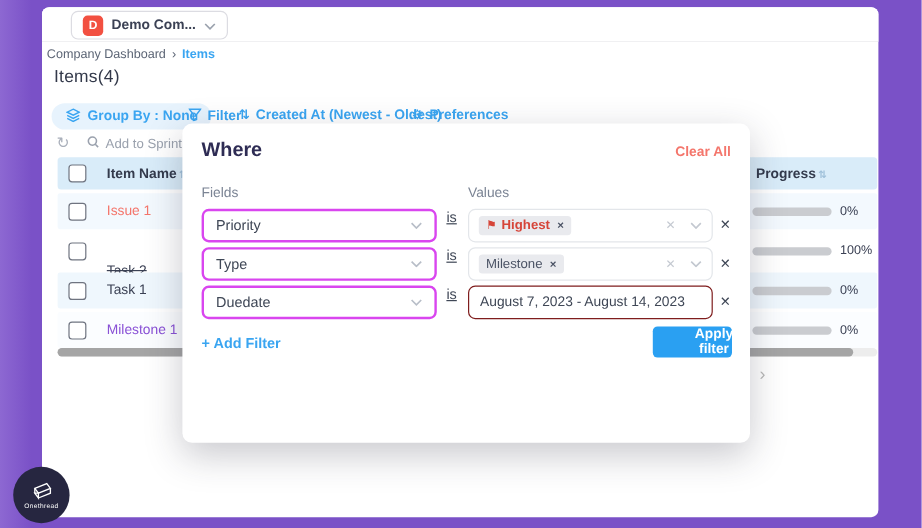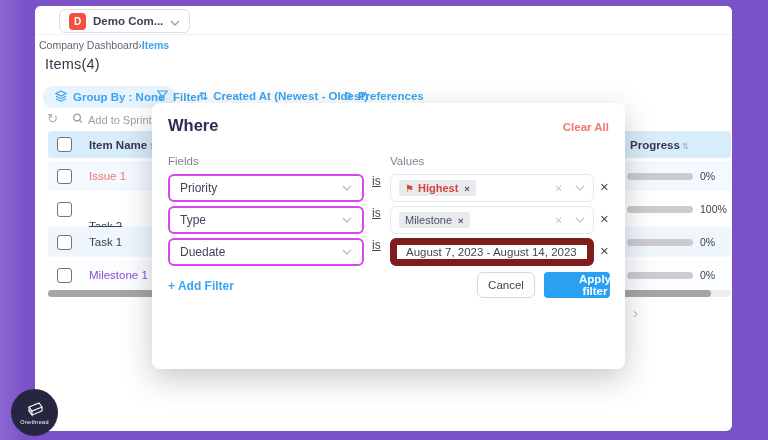--- a/index.html
+++ b/index.html
@@ -8,21 +8,21 @@
   .app{position:absolute;left:35px;top:6px;width:697px;height:425px;background:#fff;border-radius:6px;}
 
   
   .topbar{position:absolute;left:0;top:0;width:100%;height:28px;border-bottom:1px solid #f0f0f2;background:#fff;border-radius:6px 6px 0 0;}
   .workspace{position:absolute;left:24px;top:3px;height:22px;display:flex;align-items:center;gap:7px;padding:0 9px;border:1px solid #dcdce2;border-radius:6px;background:#fff;cursor:pointer;}
   .ws-avatar{width:17px;height:17px;background:#f25041;border-radius:4px;color:#fff;font-size:10px;font-weight:bold;display:flex;align-items:center;justify-content:center;}
   .ws-name{font-size:11.5px;color:#3b4154;font-weight:600;text-align:center;}
   .chev{display:inline-block;}
 
   
-  .breadcrumb{position:absolute;left:4px;top:33px;font-size:10.5px;color:#5c6575;display:flex;align-items:center;}
+  .breadcrumb{position:absolute;left:4px;top:33px;font-size:10.5px;color:#5c6575;display:flex;gap:5px;align-items:center;}
   .crumb-cur{color:#3aa5f1;font-weight:600;}
   .page-title{position:absolute;left:10px;top:50px;font-size:14.5px;color:#33394a;font-weight:500;letter-spacing:.2px;}
 
   
   .groupby{position:absolute;left:8px;top:80px;height:22px;display:flex;align-items:center;gap:6px;padding:0 12px;background:#e7f3fd;border-radius:12px;color:#3aa5f1;font-size:11.5px;font-weight:600;cursor:pointer;}
   .tbtn{position:absolute;top:84px;display:flex;align-items:center;gap:5px;color:#3aa5f1;font-size:11.5px;font-weight:600;cursor:pointer;}
   .tb-filter{left:122px;} .tb-sort{left:164px;} .tb-pref{left:308px;}
   .glyph-ic{font-size:11px;line-height:1;}
   .refresh{position:absolute;left:12px;top:105px;color:#aab0bb;font-size:13px;cursor:pointer;}
   .addsprint{position:absolute;left:37px;top:107px;display:flex;align-items:center;gap:5px;color:#9aa1ad;font-size:11px;cursor:pointer;}
@@ -56,21 +56,21 @@
   .frow0{top:71px;} .frow1{top:103px;} .frow2{top:135px;}
   .fsel{position:absolute;left:0;width:196px;height:28px;border:2px solid #d946ef;border-radius:6px;display:flex;align-items:center;justify-content:space-between;padding:0 10px;box-sizing:border-box;font-size:12px;color:#3f4756;background:#fff;cursor:pointer;}
   .fis{position:absolute;left:204px;top:0;font-size:12px;color:#3f4756;text-decoration:underline;}
   .fval{position:absolute;left:222px;width:204px;height:28px;border:1px solid #e3e6ea;border-radius:6px;display:flex;align-items:center;padding:0 8px;box-sizing:border-box;background:#fff;cursor:pointer;}
   .tag{display:flex;align-items:center;gap:4px;background:#e9eaee;border-radius:3px;padding:2px 6px;font-size:11px;color:#4a5264;}
   .tag-red{color:#d64539;font-weight:600;}
   .flagg{color:#d64539;font-size:10px;}
   .tag-x{color:#4a5264;font-size:9.5px;font-weight:bold;margin-left:2px;cursor:pointer;}
   .vicons{margin-left:auto;display:flex;align-items:center;gap:12px;color:#c3c8d0;}
   .vclear{font-size:10px;cursor:pointer;}
-  .datebox{position:absolute;left:222px;width:204px;height:28px;border:7px solid #7f1d1d;border-radius:6px;display:flex;align-items:center;padding:0 9px;box-sizing:border-box;font-size:11.5px;color:#3f4756;background:#fff;}
+  .datebox{position:absolute;left:222px;width:204px;height:28px;border:1px solid #7f1d1d;border-radius:6px;display:flex;align-items:center;padding:0 9px;box-sizing:border-box;font-size:11.5px;color:#3f4756;background:#fff;}
   .frem{position:absolute;right:0;top:7px;font-size:11px;color:#3f4756;cursor:pointer;}
   .m-add{position:absolute;left:16px;top:176px;font-size:12px;font-weight:600;color:#3aa5f1;cursor:pointer;}
   .m-cancel{position:absolute;right:90px;top:169px;width:58px;height:26px;border:1px solid #d4d8dd;border-radius:6px;background:#fff;font-size:11.5px;color:#3f4756;display:flex;align-items:center;justify-content:center;cursor:pointer;font-family:inherit;}
   .m-apply{position:absolute;right:15px;top:169px;width:66px;height:26px;border:none;border-radius:4px;background:#2aa0f2;font-size:11.5px;font-weight:600;color:#fff;display:flex;align-items:center;justify-content:center;cursor:pointer;font-family:inherit;padding-left:42px;}
 
   
   .logo{position:absolute;left:11px;top:389px;width:47px;height:47px;border-radius:50%;background:#262640;display:flex;flex-direction:column;align-items:center;justify-content:center;gap:1px;z-index:20;}
   .logo-text{font-size:5.5px;color:#fff;letter-spacing:.3px;}
 </style>
 </head>
@@ -245,21 +245,20 @@
         <svg width="10" height="6" viewBox="0 0 10 6">
             <polyline points="1,1 5,5 9,1" fill="none" stroke="#b8bec8" stroke-width="1.4"></polyline>
           </svg>
       </div>
       <span class="fis">is</span>
       <div class="datebox">August 7, 2023 - August 14, 2023</div>
       <span class="frem">✕</span>
     </div>
 
     <div class="m-add">+ Add Filter</div>
-    <button class="m-cancel">Cancel</button>
     <button class="m-apply">Apply filter</button>
   </div>
 
   <div class="logo">
     <svg width="20" height="17" viewBox="0 0 20 17">
         <g fill="none" stroke="#fff" stroke-width="1.1">
           <path d="M4 6 L14 2 L17 6 L7 10 Z"></path>
           <path d="M7 10 L7 14 L4 10 Z M7 14 L17 10 L17 6"></path>
           <path d="M4 6 L4 10"></path>
         </g>

